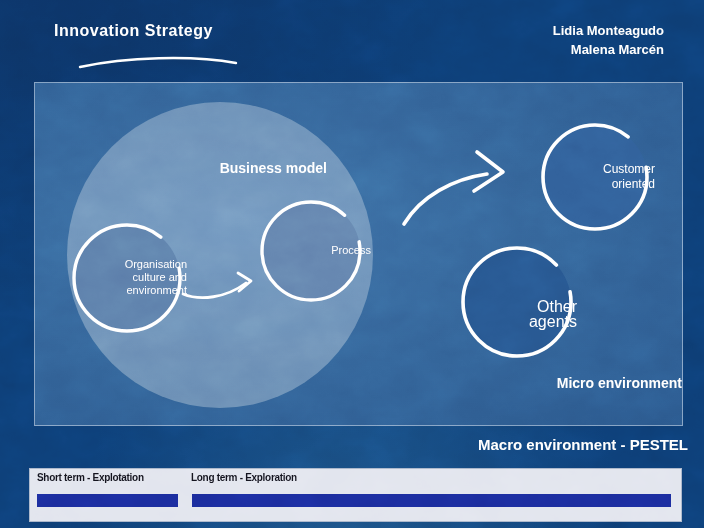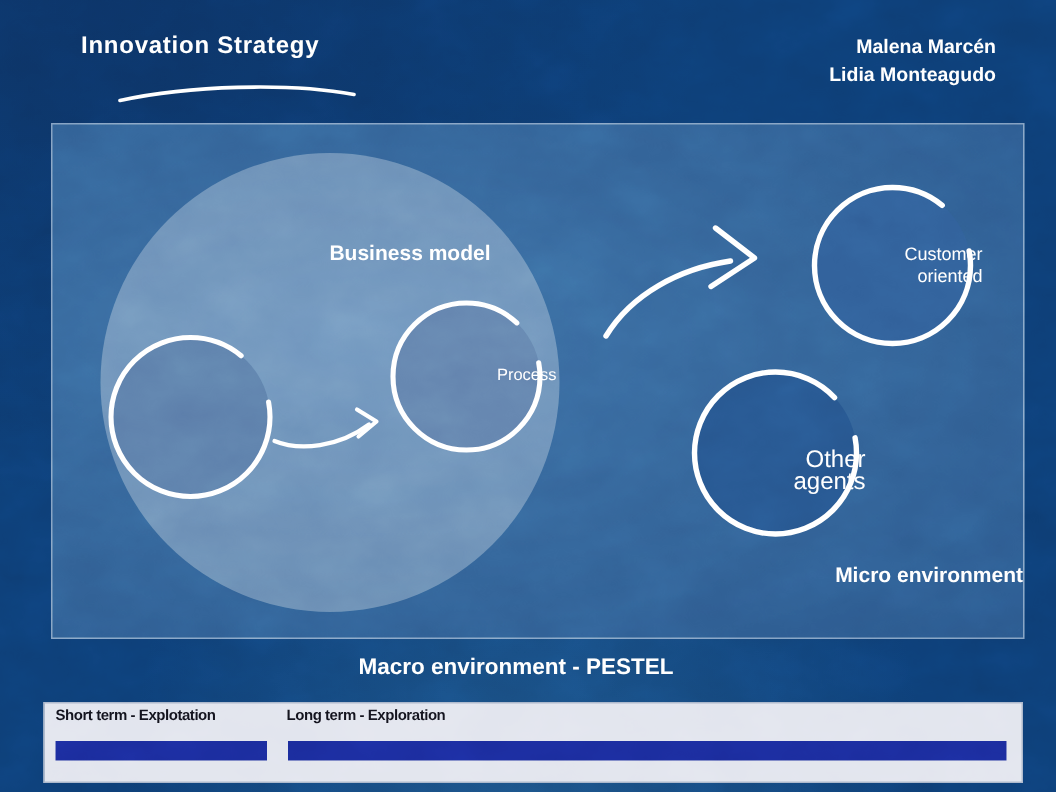--- a/index.html
+++ b/index.html
@@ -38,21 +38,21 @@
   .lbl-business{left:92px;top:77px;width:200px;font-size:14px;}
   .lbl-org{left:32px;top:175px;width:120px;font-size:11px;line-height:13px;font-weight:400;}
   .lbl-process{left:216px;top:161px;width:120px;font-size:11px;font-weight:400;}
   .lbl-customer{left:500px;top:79px;width:120px;font-size:12px;line-height:15px;font-weight:400;}
   .lbl-other{left:422px;top:216px;width:120px;font-size:16px;line-height:15px;font-weight:400;}
   .lbl-micro{left:447px;top:292px;width:200px;font-size:14px;}
   .lbl span{display:block;}
 
   
   .macro-label{
-    position:absolute;left:0;top:436px;width:688px;z-index:5;text-align:center;
+    position:absolute;left:0;top:436px;width:688px;z-index:5;text-align:right;
     color:#ffffff;font-size:15px;font-weight:700;
   }
 
   
   .timeline{
     position:absolute;left:29px;top:468px;width:653px;height:54px;z-index:5;
     background:#e2e5ee;border:1px solid #aab6ca;box-sizing:border-box;
   }
   .tl-label{
     position:absolute;top:3px;color:#13131d;font-size:10px;font-weight:700;
@@ -67,22 +67,22 @@
 </head>
 <body>
 
 <div class="stage">
 
   <div class="title">Innovation Strategy</div>
   <svg class="title-underline" width="170" height="20" viewBox="0 0 170 20">
     <path d="M6,15 C52,5 118,3 162,11" fill="none" stroke="#ffffff" stroke-width="2.4" stroke-linecap="round"></path>
   </svg>
   <div class="authors">
+    <span>Lidia Monteagudo</span>
     <span>Malena Marcén</span>
-    <span>Lidia Monteagudo</span>
   </div>
 
   <div class="panel">
     <svg class="diagram" width="649" height="344" viewBox="0 0 649 344">
 
       <circle cx="185" cy="172" r="153" fill="rgba(228,237,245,0.32)"></circle>
 
       <circle cx="92" cy="195" r="53" fill="#5d7fab" stroke="#ffffff" stroke-width="3.4" pathLength="100" stroke-dasharray="86 11" stroke-linecap="round"></circle>
 
       <circle cx="276" cy="168" r="49" fill="#6383ae" stroke="#ffffff" stroke-width="3.4" pathLength="100" stroke-dasharray="87 10" stroke-linecap="round"></circle>
@@ -96,20 +96,25 @@
         <path d="M203,190 L216,198 L204,208"></path>
       </g>
 
       <g fill="none" stroke="#ffffff" stroke-width="3.6" stroke-linecap="round" stroke-linejoin="round">
         <path d="M369,141 C386,113 418,96 452,91"></path>
         <path d="M442,69 L468,89 L439,108"></path>
       </g>
     </svg>
 
     <div class="lbl lbl-business">Business model</div>
+    <div class="lbl lbl-org">
+      <span>Organisation</span>
+      <span>culture and</span>
+      <span>environment</span>
+    </div>
     <div class="lbl lbl-process">Process</div>
     <div class="lbl lbl-customer">
       <span>Customer</span>
       <span>oriented</span>
     </div>
     <div class="lbl lbl-other">
       <span>Other</span>
       <span>agents</span>
     </div>
     <div class="lbl lbl-micro">Micro environment</div>

